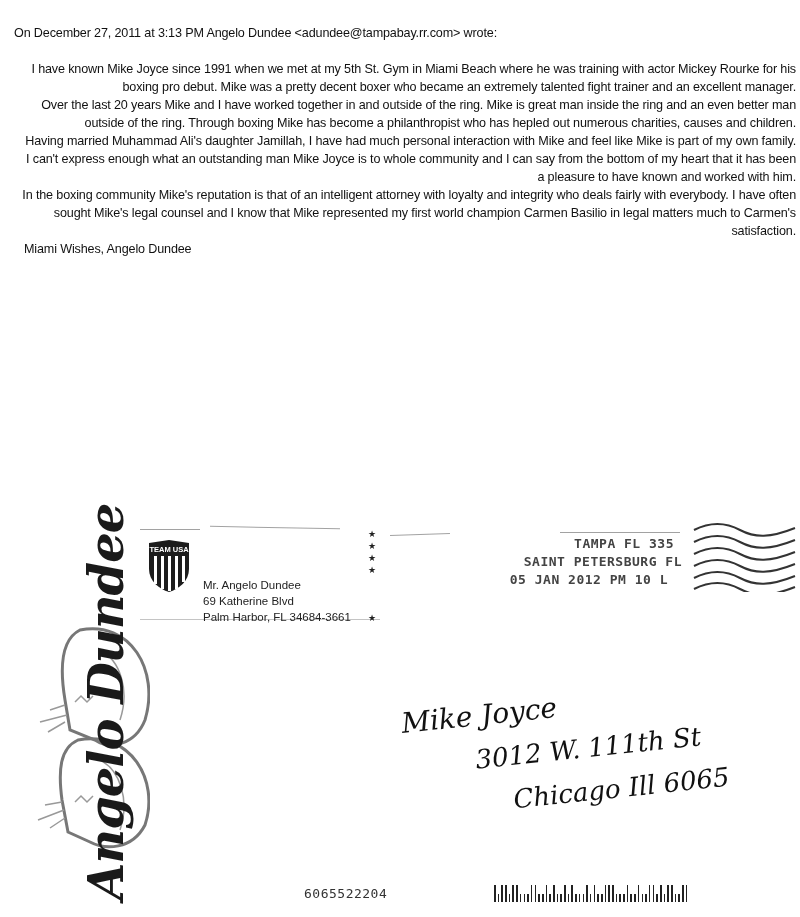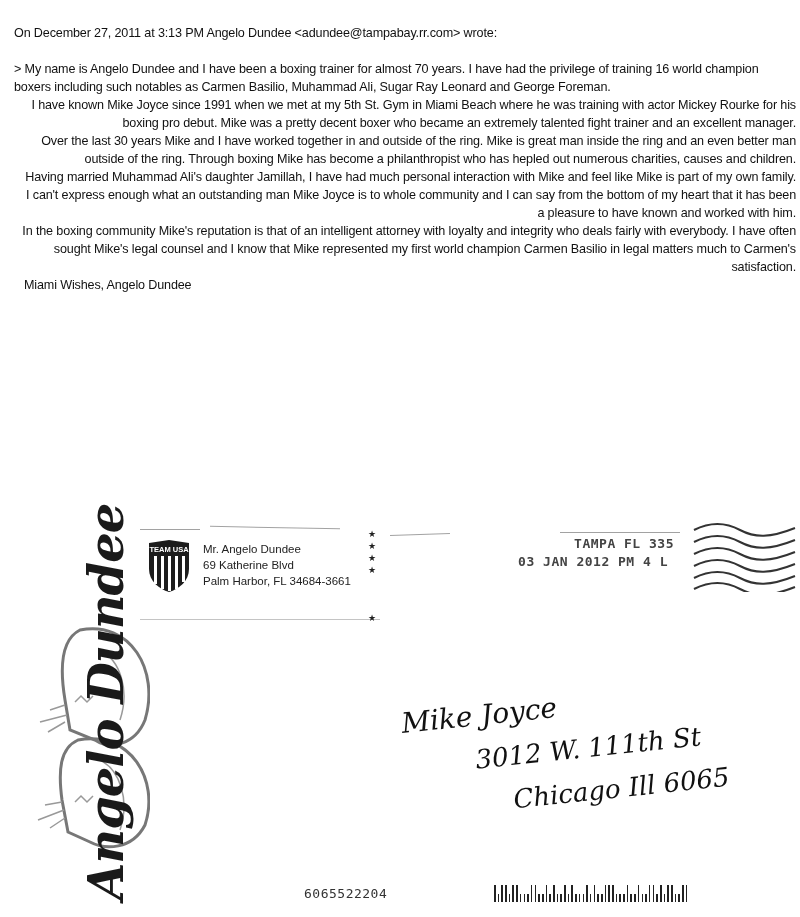--- a/index.html
+++ b/index.html
@@ -28,21 +28,21 @@
     }
 
     .gloves { position: absolute; left: 20px; top: 610px; width: 130px; height: 240px; }
 
     .shield { position: absolute; left: 147px; top: 539px; width: 44px; height: 54px; }
 
     .return-address {
       position: absolute; left: 203px; top: 541px;
       font-family: "Liberation Sans", sans-serif; font-size: 11.5px; line-height: 16px; color: #222;
     }
-    .return-address .name { font-weight: normal; }
+    .return-address .name { font-weight: normal; margin-top: 36px; }
 
     .stars {
       position: absolute; left: 368px; top: 528px; width: 12px;
       font-family: "DejaVu Sans", sans-serif; font-size: 9px; color: #222; line-height: 12px;
     }
 
     .postmark {
       position: absolute; right: 118px; top: 535px; text-align: right;
       font-family: "DejaVu Sans Mono", monospace; font-size: 13px; line-height: 18px;
       color: #444; letter-spacing: 0.5px; font-weight: bold;
@@ -68,23 +68,22 @@
     .barcode { position: absolute; left: 494px; top: 884px; height: 18px; display: flex; align-items: flex-end; gap: 2.1px; }
     .bar { width: 1.6px; background: #222; }
     .bar.full { height: 17px; }
     .bar.half { height: 8px; }
   </style>
 </head>
 <body>
 
 <div class="email">
   <div class="header">On December 27, 2011 at 3:13 PM Angelo Dundee &lt;adundee@tampabay.rr.com&gt; wrote:</div>
-  <p>&gt; My name is Angelo Dundee and I have been a boxing trainer for almost 70 years. I have had the privilege of training 16 world champion boxers including such notables as  Carmen Basilio, Muhammad Ali, Sugar Ray Leonard and George Foreman.</p>
   <p class="indent">I have known Mike Joyce since 1991 when we met at my 5th St. Gym in Miami Beach where he was training with actor Mickey Rourke for his boxing pro debut. Mike was a pretty decent boxer who became an extremely talented fight trainer and an excellent manager.</p>
-  <p class="indent">Over the last 30 years Mike and I have worked together in and outside of the ring. Mike is great man inside the ring and an even better man outside of the ring. Through boxing Mike has become a philanthropist who has hepled out numerous charities, causes and children.</p>
+  <p class="indent">Over the last 20 years Mike and I have worked together in and outside of the ring. Mike is great man inside the ring and an even better man outside of the ring. Through boxing Mike has become a philanthropist who has hepled out numerous charities, causes and children.</p>
   <p class="indent">Having married Muhammad Ali's daughter Jamillah, I have had much personal interaction with Mike and feel like Mike is part of my own family.  I can't express enough what an outstanding man Mike Joyce is to whole community and I can say from the bottom of my heart that it has been a pleasure to have known and worked with him.</p>
   <p class="indent">In the boxing community Mike's reputation is that of an intelligent attorney with loyalty and integrity who deals fairly with everybody. I have often sought Mike's legal counsel and I know that Mike represented my first world champion Carmen Basilio in legal matters much to Carmen's satisfaction.</p>
   <p class="sign">Miami Wishes, Angelo Dundee</p>
 </div>
 
 <div class="envelope"></div>
 
 <div class="env-edge" style="left:140px;top:529px;width:60px;"></div>
 <div class="env-edge" style="left:210px;top:527px;width:130px;transform:rotate(1deg);"></div>
 <div class="env-edge" style="left:390px;top:534px;width:60px;transform:rotate(-2deg);"></div>
@@ -128,21 +127,22 @@
 <div class="stars">
   <div>★</div>
   <div>★</div>
   <div>★</div>
   <div>★</div>
   <div style="margin-top:36px;">★</div>
 </div>
 
 <div class="postmark">
   <div class="l1">TAMPA FL 335</div>
-  <div class="l3">03 JAN 2012 PM  4 L</div>
+  <div>SAINT PETERSBURG FL</div>
+  <div class="l3">05 JAN 2012 PM  10 L</div>
 </div>
 
 <svg class="cancel-lines" viewBox="0 0 110 70">
   <g fill="none" stroke="#333" stroke-width="2">
     <path d="M4 8 C20 0 35 0 50 8 S80 16 105 6"></path>
     <path d="M4 20 C20 12 35 12 50 20 S80 28 105 18"></path>
     <path d="M4 32 C20 24 35 24 50 32 S80 40 105 30"></path>
     <path d="M4 44 C20 36 35 36 50 44 S80 52 105 42"></path>
     <path d="M4 56 C20 48 35 48 50 56 S80 64 105 54"></path>
     <path d="M4 67 C20 59 35 59 50 67 S80 75 105 65"></path>

